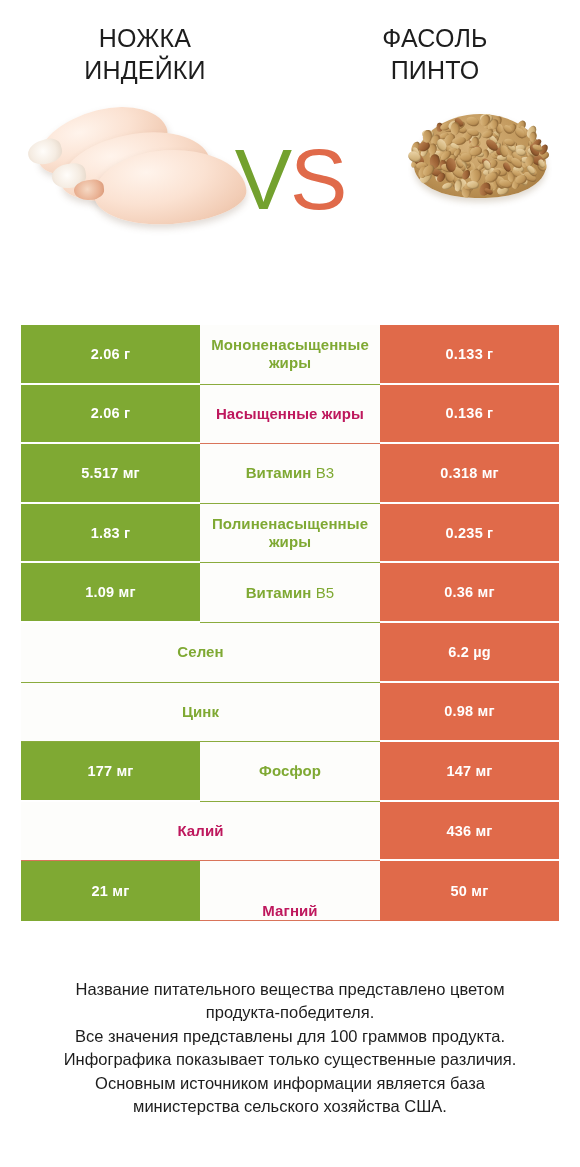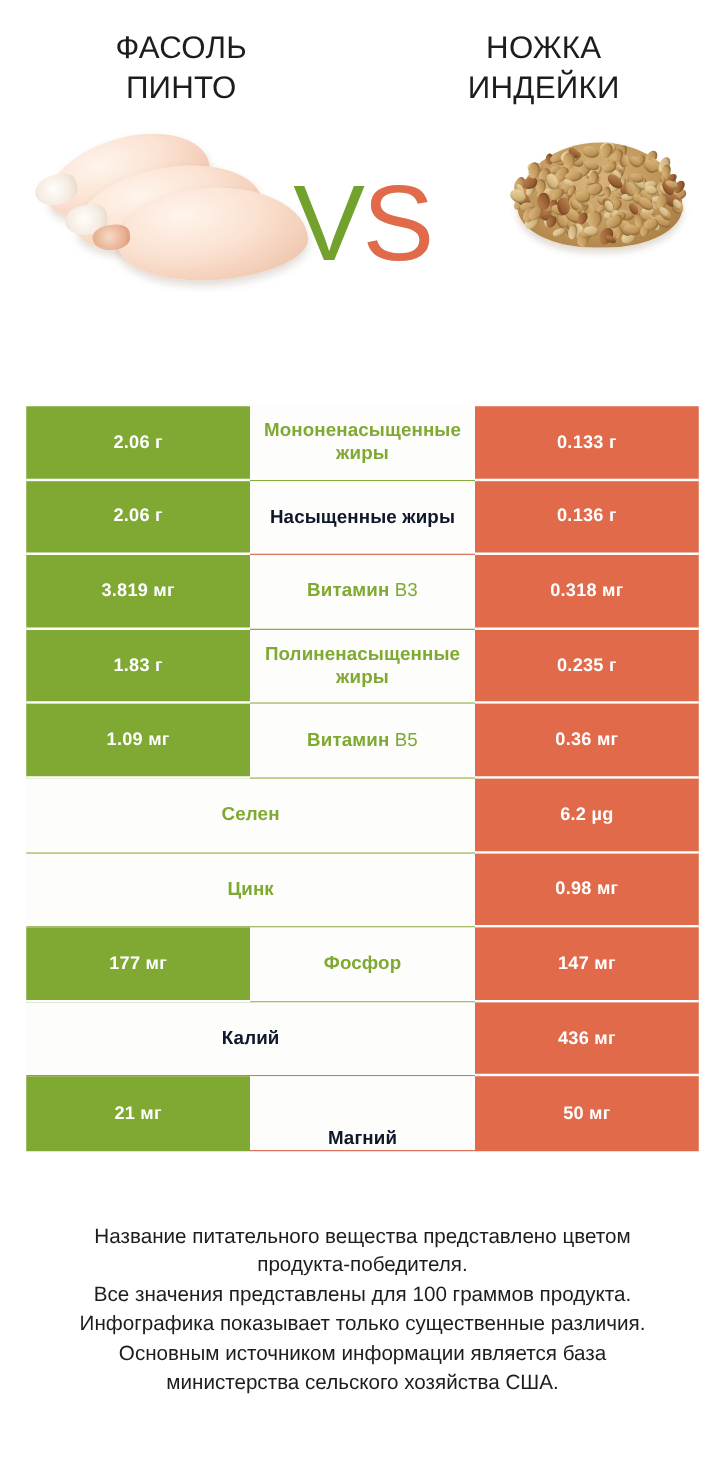--- a/index.html
+++ b/index.html
@@ -152,21 +152,21 @@
     z-index: 1;
   }
   .cell-mid .lbl {
     white-space: nowrap;
     display: block;
   }
   .cell-mid .lbl.wrap { white-space: normal; width: 166px; }
 
   
   .row.win-green .cell-mid { color: #7fa933; border-bottom-color: #8aab3d; }
-  .row.win-orange .cell-mid { color: #0f172a; border-bottom-color: #d9745a; }
+  .row.win-orange .cell-mid { color: #be185d; border-bottom-color: #d9745a; }
   .row:last-child .cell-mid { border-bottom: 1px solid #d9745a; align-items: flex-end; }
 
   .vit-num { font-weight: 500; }
 
   
   .cell-right { position: relative; z-index: 3; }
   .cell-left  { position: relative; z-index: 3; }
 
   
   .footer {
@@ -179,24 +179,24 @@
     color: #1d1d1d;
     padding: 0 30px;
   }
   .footer p { margin: 0; }
 </style>
 </head>
 <body>
 
 <div class="headers">
   <div class="head-col">
+    <h2>Ножка индейки</h2>
+  </div>
+  <div class="head-col">
     <h2>Фасоль пинто</h2>
-  </div>
-  <div class="head-col">
-    <h2>Ножка индейки</h2>
   </div>
 </div>
 
 <div class="hero">
 
   <div class="hero-img img-left">
     <div class="drumsticks">
       <div class="ds ds1"></div>
       <div class="bone bone1"></div>
       <div class="ds ds2"></div>
@@ -419,21 +419,21 @@
       <div class="cell-right">0.133 г</div>
     </div>
     <div class="row win-orange">
       <div class="cell-left">2.06 г</div>
       <div class="cell-mid">
         <span class="lbl wrap">Насыщенные жиры</span>
       </div>
       <div class="cell-right">0.136 г</div>
     </div>
     <div class="row win-green">
-      <div class="cell-left">3.819 мг</div>
+      <div class="cell-left">5.517 мг</div>
       <div class="cell-mid">
         <span class="lbl">Витамин<span class="vit-num"> B3</span></span>
       </div>
       <div class="cell-right">0.318 мг</div>
     </div>
     <div class="row win-green">
       <div class="cell-left">1.83 г</div>
       <div class="cell-mid">
         <span class="lbl wrap">Полиненасыщенные жиры</span>
       </div>

